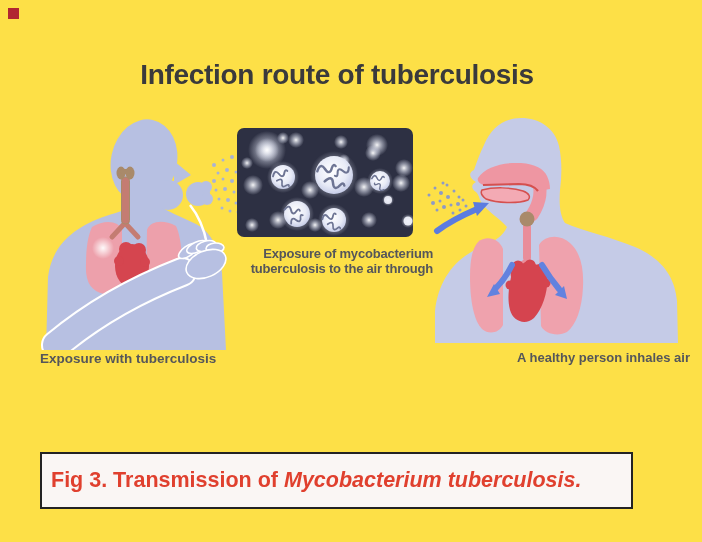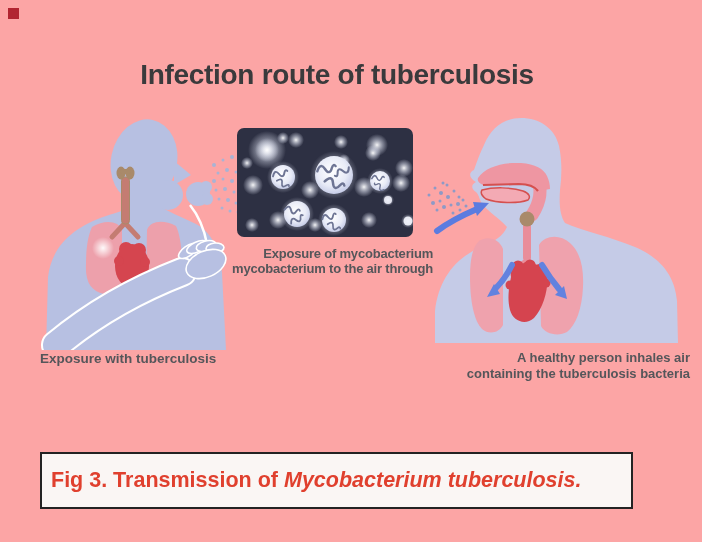--- a/index.html
+++ b/index.html
@@ -1,16 +1,16 @@
 <!DOCTYPE html>
 <html><head>
 <meta charset="utf-8">
 <style>
   html,body{margin:0;padding:0;background:#fff;}
-  .slide{position:relative;width:702px;height:542px;background:#fca5a5;overflow:hidden;
+  .slide{position:relative;width:702px;height:542px;background:#fde047;overflow:hidden;
          font-family:"Liberation Sans",sans-serif;}
   .corner-marker{position:absolute;left:8px;top:8px;width:11px;height:11px;background:#b12531;}
   .slide-title{position:absolute;left:0;right:28px;top:59px;text-align:center;
                font-size:28px;font-weight:700;color:#3a3a3c;letter-spacing:-0.3px;}
   .fig-left{position:absolute;left:30px;top:115px;width:215px;height:235px;}
   .fig-right{position:absolute;left:425px;top:115px;width:265px;height:232px;}
   .bact-box{position:absolute;left:237px;top:128px;width:176px;height:109px;
             border-radius:7px;background:#2d3043;overflow:hidden;}
   .bact-caption{position:absolute;left:227px;top:246px;width:206px;text-align:right;
                 font-size:13px;line-height:15px;font-weight:700;color:#55565a;letter-spacing:-0.2px;}
@@ -175,21 +175,21 @@
         <circle cx="97" cy="92" r="16" fill="url(#glowGrad)"></circle>
         <circle cx="97" cy="92" r="12" fill="url(#bactGrad)"></circle>
         <use href="#sq" transform="translate(91,89) rotate(-15) scale(0.75)"></use>
         <use href="#sq" transform="translate(96,98) rotate(25) scale(0.7)"></use>
       </g>
     </svg>
   </div>
 
   <div class="bact-caption">
     <div>Exposure of mycobacterium</div>
-    <div>mycobacterium to the air through</div>
+    <div>tuberculosis to the air through</div>
   </div>
 
   <svg class="fig-right" viewBox="0 0 265 232">
     <g fill="#c5cbe7">
       <path d="M 96,3 C 114,3 130,13 134,31 C 137,45 137,60 135,75 C 134,90 135,100 140,108
                C 158,116 186,122 210,132 C 238,144 250,163 252,186 L 253,228 L 10,228 L 10,196
                C 14,162 32,142 58,131 C 70,126 78,121 82,112 C 74,103 64,97 59,91
                C 54,86 55,81 51,77 C 45,73 47,69 51,67 C 43,62 44,57 49,55
                C 52,46 55,38 59,30 C 66,13 79,3 96,3 Z"></path>
     </g>
@@ -246,20 +246,19 @@
       <circle cx="35" cy="95" r="1.5"></circle>
         <circle cx="41" cy="91" r="1.5"></circle>
         <circle cx="18" cy="68" r="1.5"></circle>
     </g>
   </svg>
 
   <div class="label-left">Exposure with tuberculosis</div>
 
   <div class="label-right">
     <div>A healthy person inhales air</div>
-    <div>containing the tuberculosis bacteria</div>
   </div>
 
   <div class="fig-caption-box">
     <div class="fig-caption-text"><span>Fig 3. Transmission of </span><em>Mycobacterium tuberculosis.</em></div>
   </div>
 
 </div>
 
 </body></html>

